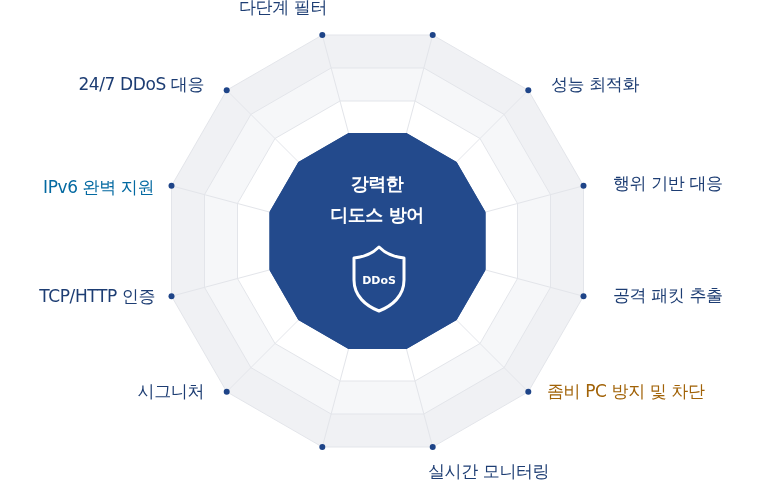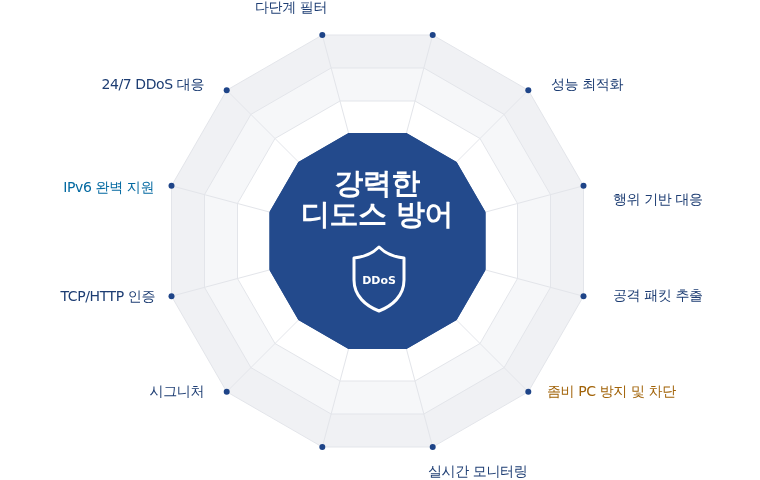--- a/index.html
+++ b/index.html
@@ -1,23 +1,23 @@
 <!DOCTYPE html>
 <html><head>
 <meta charset="utf-8">
 <style>
   html, body { margin: 0; padding: 0; background: #ffffff; }
   body { width: 760px; height: 480px; position: relative; overflow: hidden;
          font-family: "DejaVu Sans", "Liberation Sans", sans-serif; }
   #diagram { position: absolute; left: 0; top: 0; width: 760px; height: 480px; }
-  .label { position: absolute; font-size: 14px; color: #1d3d73; white-space: nowrap;
+  .label { position: absolute; font-size: 17px; color: #1d3d73; white-space: nowrap;
            line-height: 16px; letter-spacing: -0.4px; }
   .label.r { text-align: right; }
   .center-title { position: absolute; left: 277px; width: 200px; text-align: center;
-                  color: #ffffff; font-weight: bold; font-size: 29px; line-height: 31px;
+                  color: #ffffff; font-weight: bold; font-size: 18px; line-height: 31px;
                   top: 168px; letter-spacing: -0.5px; }
   .shield { position: absolute; left: 350px; top: 244px; width: 58px; height: 70px; }
 </style>
 </head>
 <body>
 
 <div id="diagram">
   <svg width="760" height="480" viewBox="0 0 760 480">
     <g id="rings">
         <polygon points="583.5,296.2 528.3,391.8 432.7,447.0 322.3,447.0 226.7,391.8 171.5,296.2 171.5,185.8 226.7,90.2 322.3,35.0 432.7,35.0 528.3,90.2 583.5,185.8" fill="#f0f1f4" stroke="#e3e5ea" stroke-width="1"></polygon>
@@ -52,21 +52,21 @@
         <circle cx="322.30246635918877" cy="35" r="3" fill="#1e4488"></circle>
         <circle cx="432.69753364081134" cy="35.00000000000003" r="3" fill="#1e4488"></circle>
         <circle cx="528.3024663591887" cy="90.19753364081126" r="3" fill="#1e4488"></circle>
         <circle cx="583.5" cy="185.80246635918874" r="3" fill="#1e4488"></circle>
       </g>
   </svg>
 
   
   <span class="label r" style="right: 433px; top: -1px; color: rgb(29, 61, 115);">다단계 필터</span>
   <span class="label" style="left: 551px; top: 76px; color: rgb(29, 61, 115);">성능 최적화</span>
-  <span class="label" style="left: 613px; top: 191px; color: rgb(29, 61, 115);">행위 기반 대응</span>
+  <span class="label" style="left: 613px; top: 175px; color: rgb(29, 61, 115);">행위 기반 대응</span>
   <span class="label" style="left: 613px; top: 287px; color: rgb(29, 61, 115);">공격 패킷 추출</span>
   <span class="label" style="left: 547px; top: 383px; color: #a16207; text-align: center;">좀비 PC 방지 및 차단</span>
   <span class="label" style="left: 428px; top: 463px; color: rgb(29, 61, 115);">실시간 모니터링</span>
   <span class="label r" style="right: 556px; top: 383px; color: rgb(29, 61, 115);">시그니처</span>
   <span class="label r" style="right: 605px; top: 288px; color: rgb(29, 61, 115);">TCP/HTTP 인증</span>
   <span class="label r" style="right: 606px; top: 179px; color: #0369a1;">IPv6 완벽 지원</span>
   <span class="label r" style="right: 556px; top: 76px; color: rgb(29, 61, 115);">24/7 DDoS 대응</span>
 
   
   <div class="center-title">

